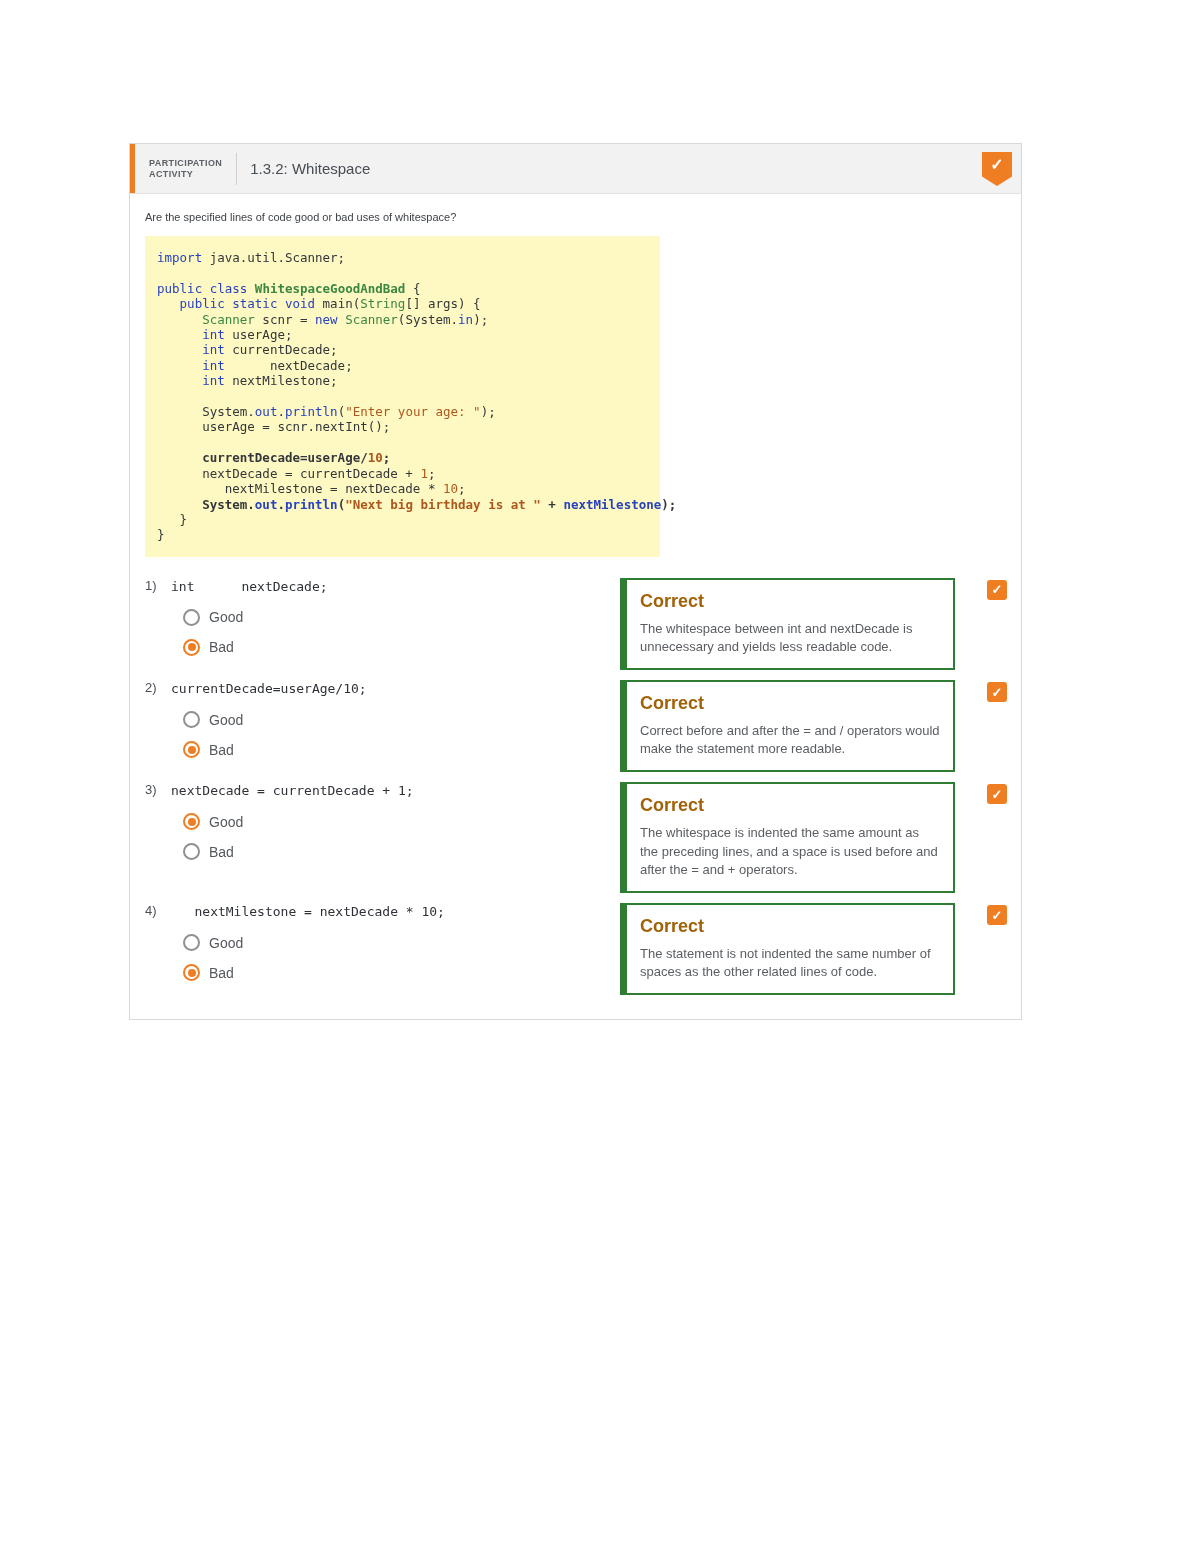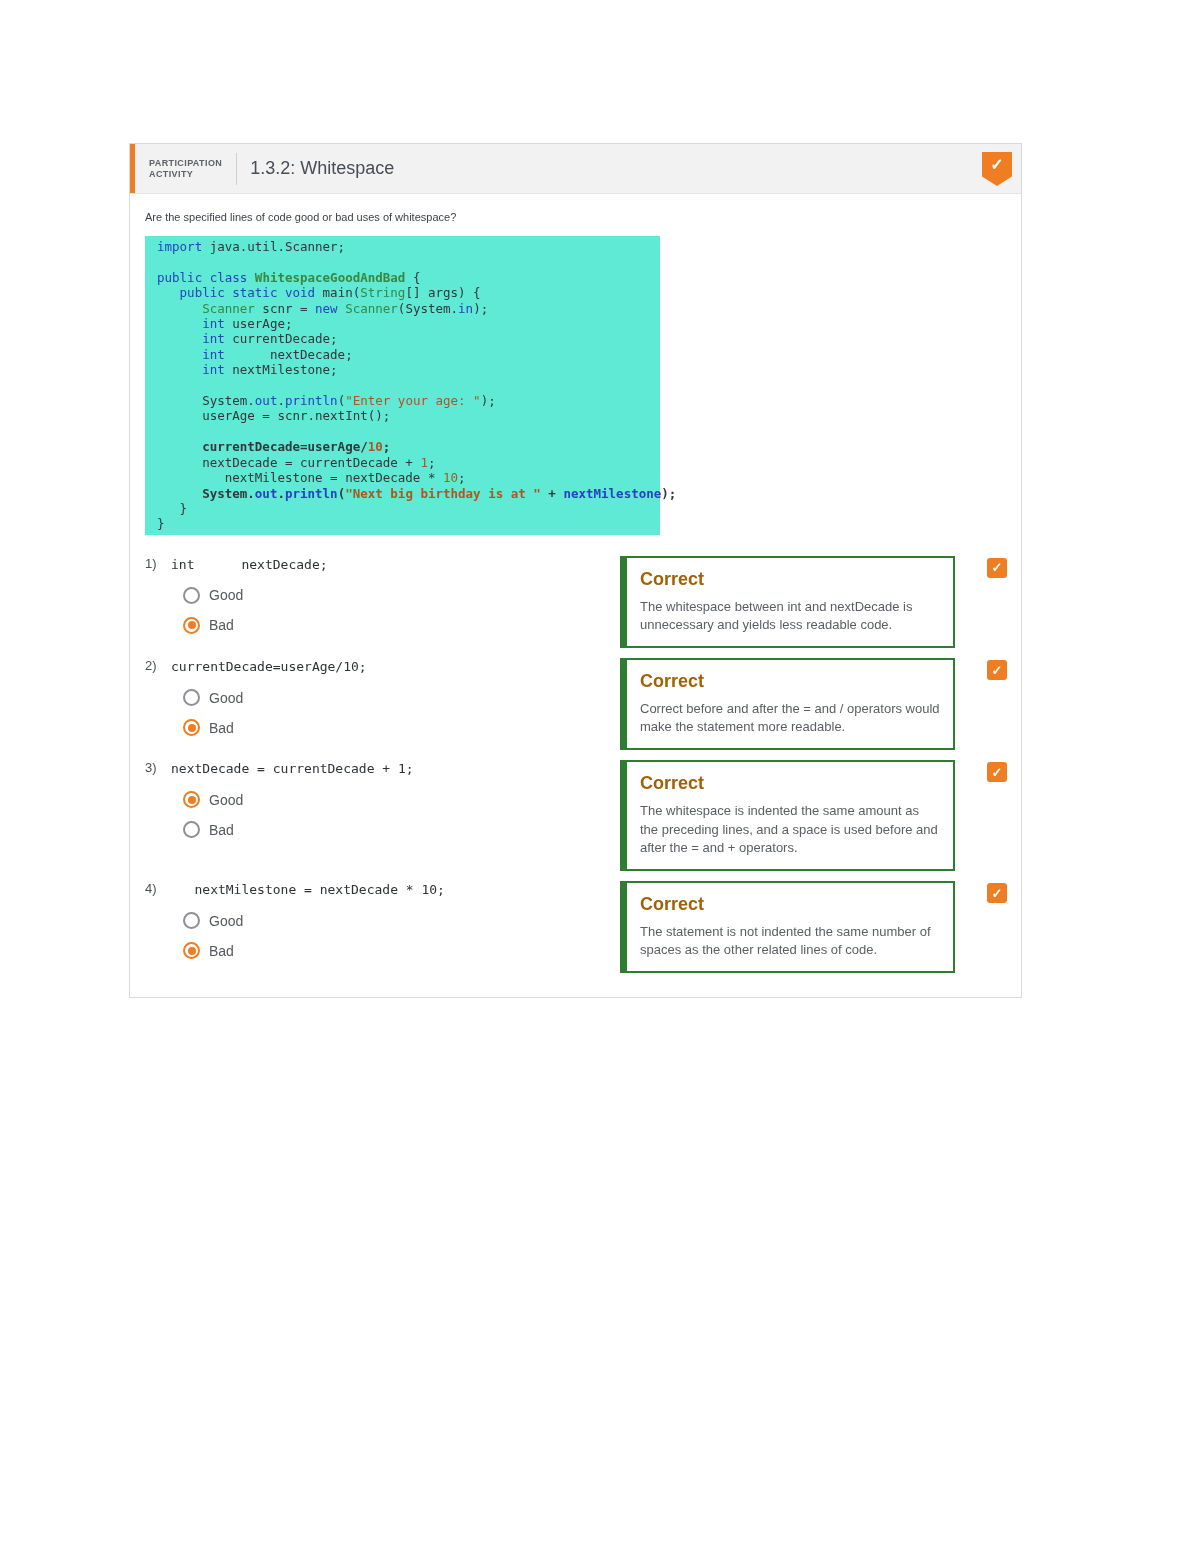--- a/index.html
+++ b/index.html
@@ -44,21 +44,21 @@
     line-height: 11px;
     text-transform: uppercase;
   }
   .header-divider {
     width: 1px;
     height: 32px;
     background: #cfcfcf;
     margin: 0 13px 0 14px;
   }
   .header-title {
-    font-size: 18px;
+    font-size: 15px;
     color: #474d54;
   }
   .complete-badge {
     position: absolute;
     right: 9px;
     top: 8px;
     width: 30px;
     height: 34px;
     background: #ef7d22;
     clip-path: polygon(0 0, 100% 0, 100% 72%, 50% 100%, 0 72%);
@@ -74,23 +74,23 @@
   
   .card-content { padding: 15px 14px 14px 15px; }
   .prompt {
     font-size: 11px;
     color: #3d4248;
     margin: 2px 0 13px 0;
   }
   .code {
     width: 515px;
     box-sizing: border-box;
-    background: #5eead4;
+    background: #fef9c3;
     margin: 0 0 21px 0;
-    padding: 3px 12px;
+    padding: 14px 12px;
     font-family: "DejaVu Sans Mono", monospace;
     font-size: 12.5px;
     line-height: 15.4px;
   }
   .code-line { white-space: pre; }
   .tok-p { color: #33373b; }
   .tok-k { color: #2742bd; }
   .tok-t { color: #3a8742; }
   .tok-s { color: #ad571f; }
   .tok-n { color: #ad571f; }

